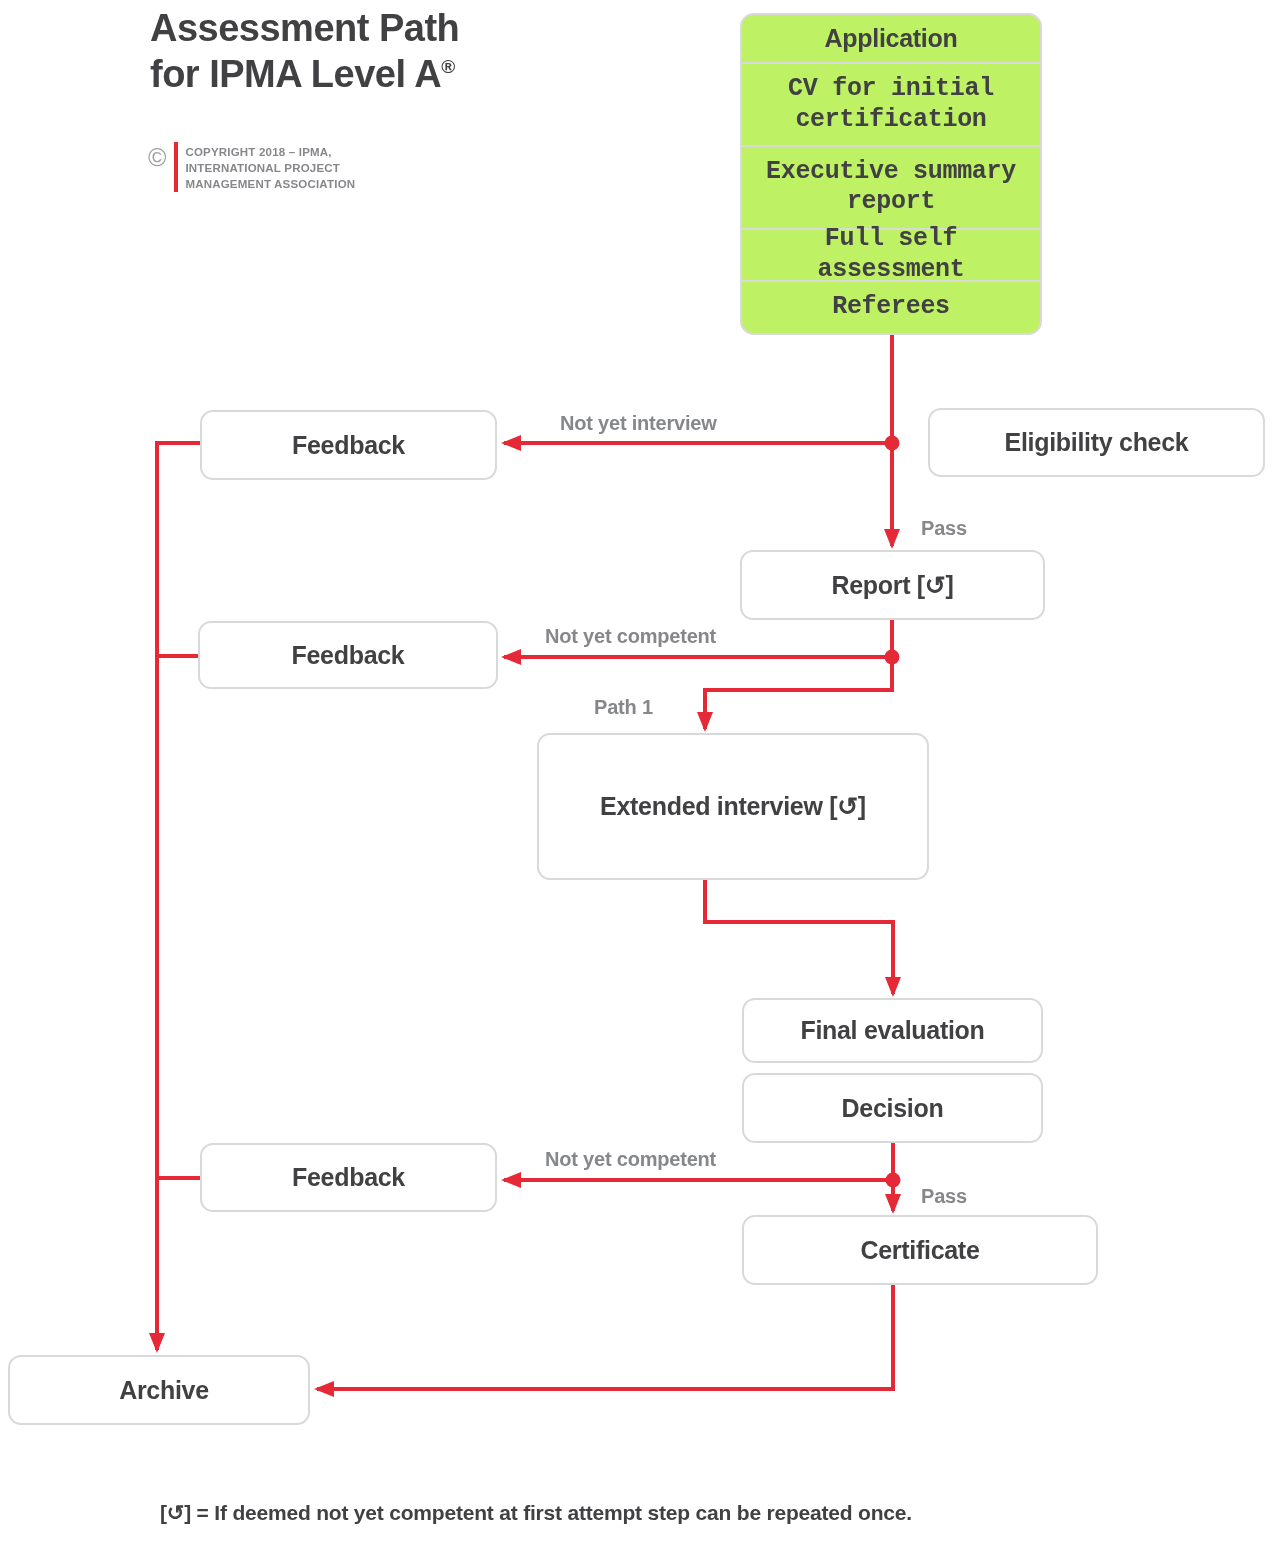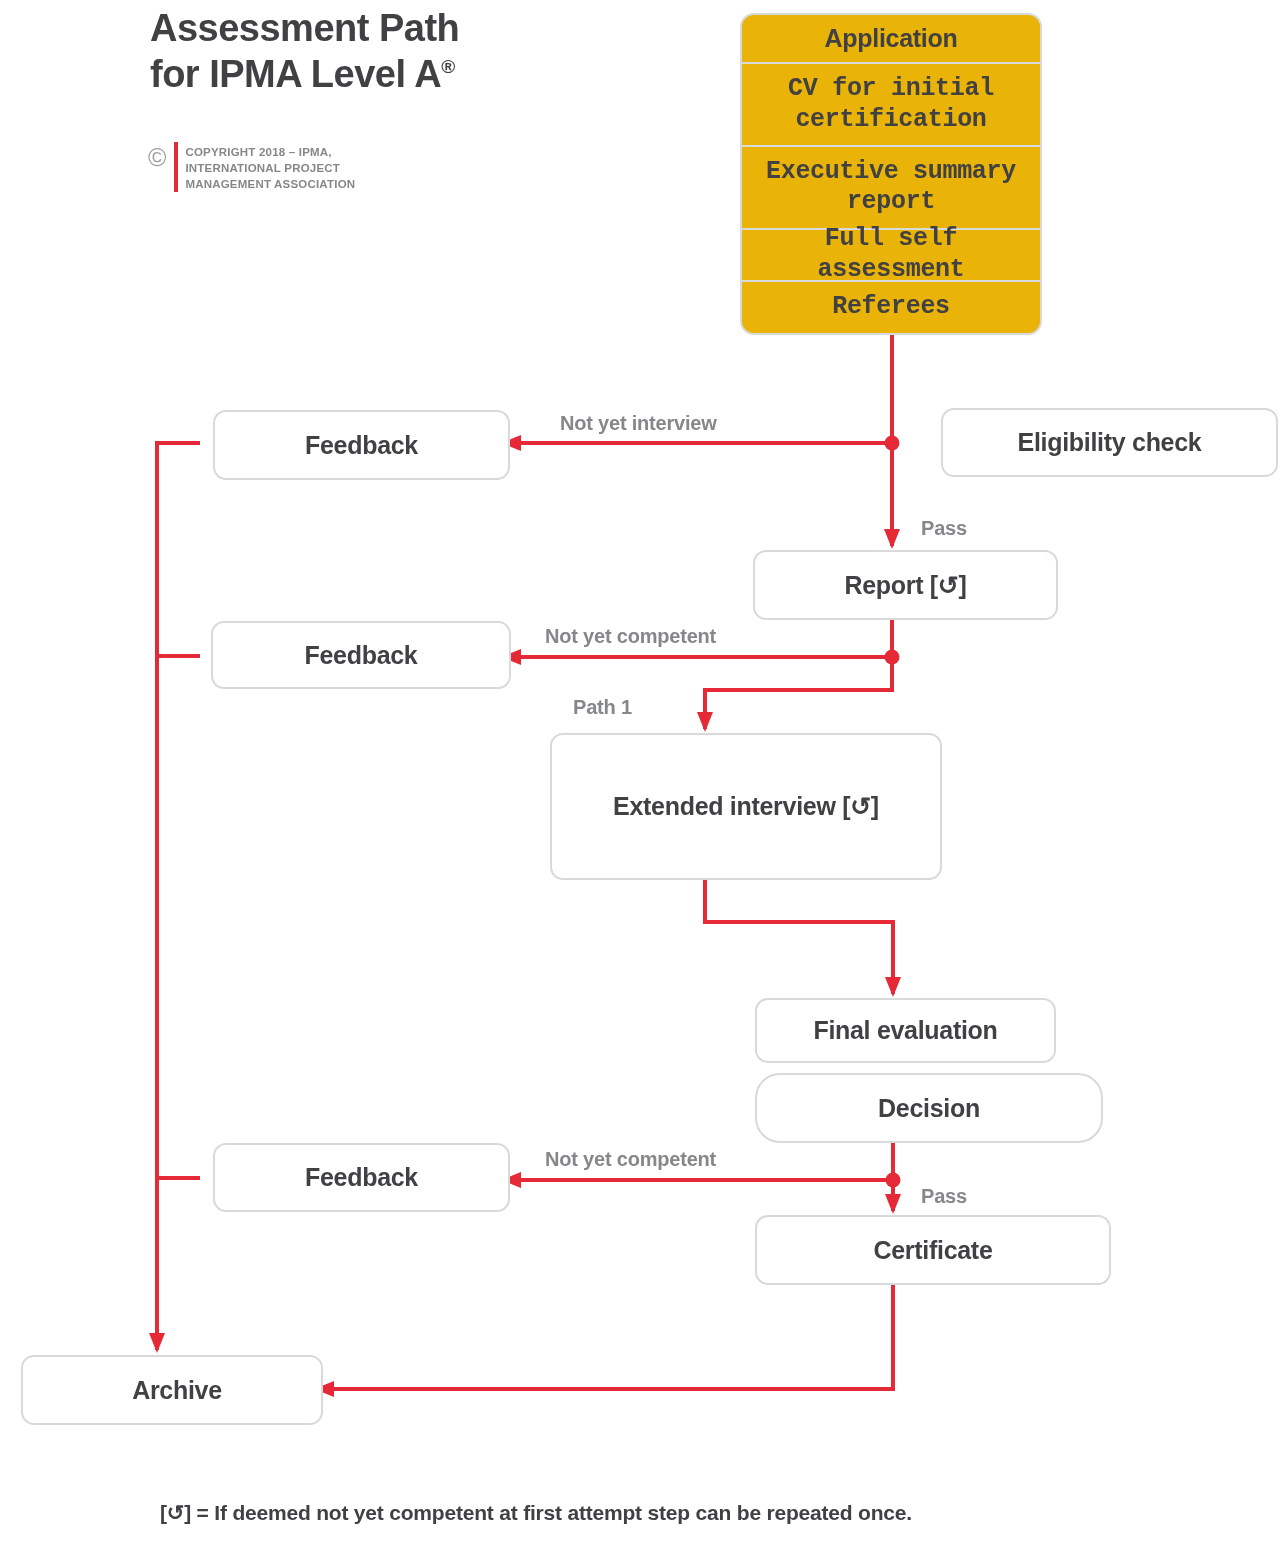--- a/index.html
+++ b/index.html
@@ -10,25 +10,25 @@
   }
   html,body{margin:0;padding:0;background:#fff;}
   body{font-family:"Liberation Sans",sans-serif;}
   .canvas{position:relative;width:1280px;height:1544px;background:#fff;overflow:hidden;}
   .connectors{position:absolute;left:0;top:0;width:1280px;height:1544px;z-index:1;pointer-events:none;}
   .node{
     position:absolute;z-index:2;background:#fff;
     border:2px solid var(--border);border-radius:13px;
     display:flex;align-items:center;justify-content:center;
     font-weight:bold;font-size:25px;color:var(--dark);
-    letter-spacing:-0.3px;text-align:center;box-sizing:border-box;margin-left:13px;
+    letter-spacing:-0.3px;text-align:center;box-sizing:border-box;
   }
   .doc-stack{
     position:absolute;z-index:2;left:740px;top:13px;width:302px;height:322px;
-    background:#eab308;border:2px solid var(--border);border-radius:14px;
+    background:#bef264;border:2px solid var(--border);border-radius:14px;
     box-sizing:border-box;display:flex;flex-direction:column;overflow:hidden;
   }
   .doc-cell{
     display:flex;align-items:center;justify-content:center;
     font-weight:bold;font-size:25px;color:var(--dark);letter-spacing:-0.3px;
     text-align:center;line-height:1.22;padding:0 14px;box-sizing:border-box;
   }
   .doc-cell + .doc-cell{border-top:2px solid var(--border);font-family:Liberation Mono, monospace;}
   .dc-1{height:48px;}
   .dc-2{height:84px;}
@@ -58,29 +58,29 @@
     position:absolute;left:160px;top:1501px;z-index:2;
     font-weight:bold;font-size:21px;color:var(--dark);letter-spacing:-0.2px;text-align:center;
   }
   
   .n-feedback1{left:200px;top:410px;width:297px;height:70px;}
   .n-eligibility{left:928px;top:408px;width:337px;height:69px;}
   .n-report{left:740px;top:550px;width:305px;height:70px;}
   .n-feedback2{left:198px;top:621px;width:300px;height:68px;}
   .n-extended{left:537px;top:733px;width:392px;height:147px;}
   .n-final{left:742px;top:998px;width:301px;height:65px;}
-  .n-decision{left:742px;top:1073px;width:348px;height:70px;border-radius:25px;}
+  .n-decision{left:742px;top:1073px;width:301px;height:70px;}
   .n-feedback3{left:200px;top:1143px;width:297px;height:69px;}
   .n-certificate{left:742px;top:1215px;width:356px;height:70px;}
   .n-archive{left:8px;top:1355px;width:302px;height:70px;padding-left:10px;}
   
   .l-not-yet-eligible{left:560px;top:412px;}
   .l-pass1{left:921px;top:517px;}
   .l-not-yet-competent1{left:545px;top:625px;}
-  .l-path1{left:573px;top:696px;}
+  .l-path1{left:594px;top:696px;}
   .l-not-yet-competent2{left:545px;top:1148px;}
   .l-pass2{left:921px;top:1185px;}
 </style>
 </head>
 <body>
 
 <div class="canvas">
 
   <svg class="connectors" width="1280" height="1544" viewBox="0 0 1280 1544">
     <defs>

